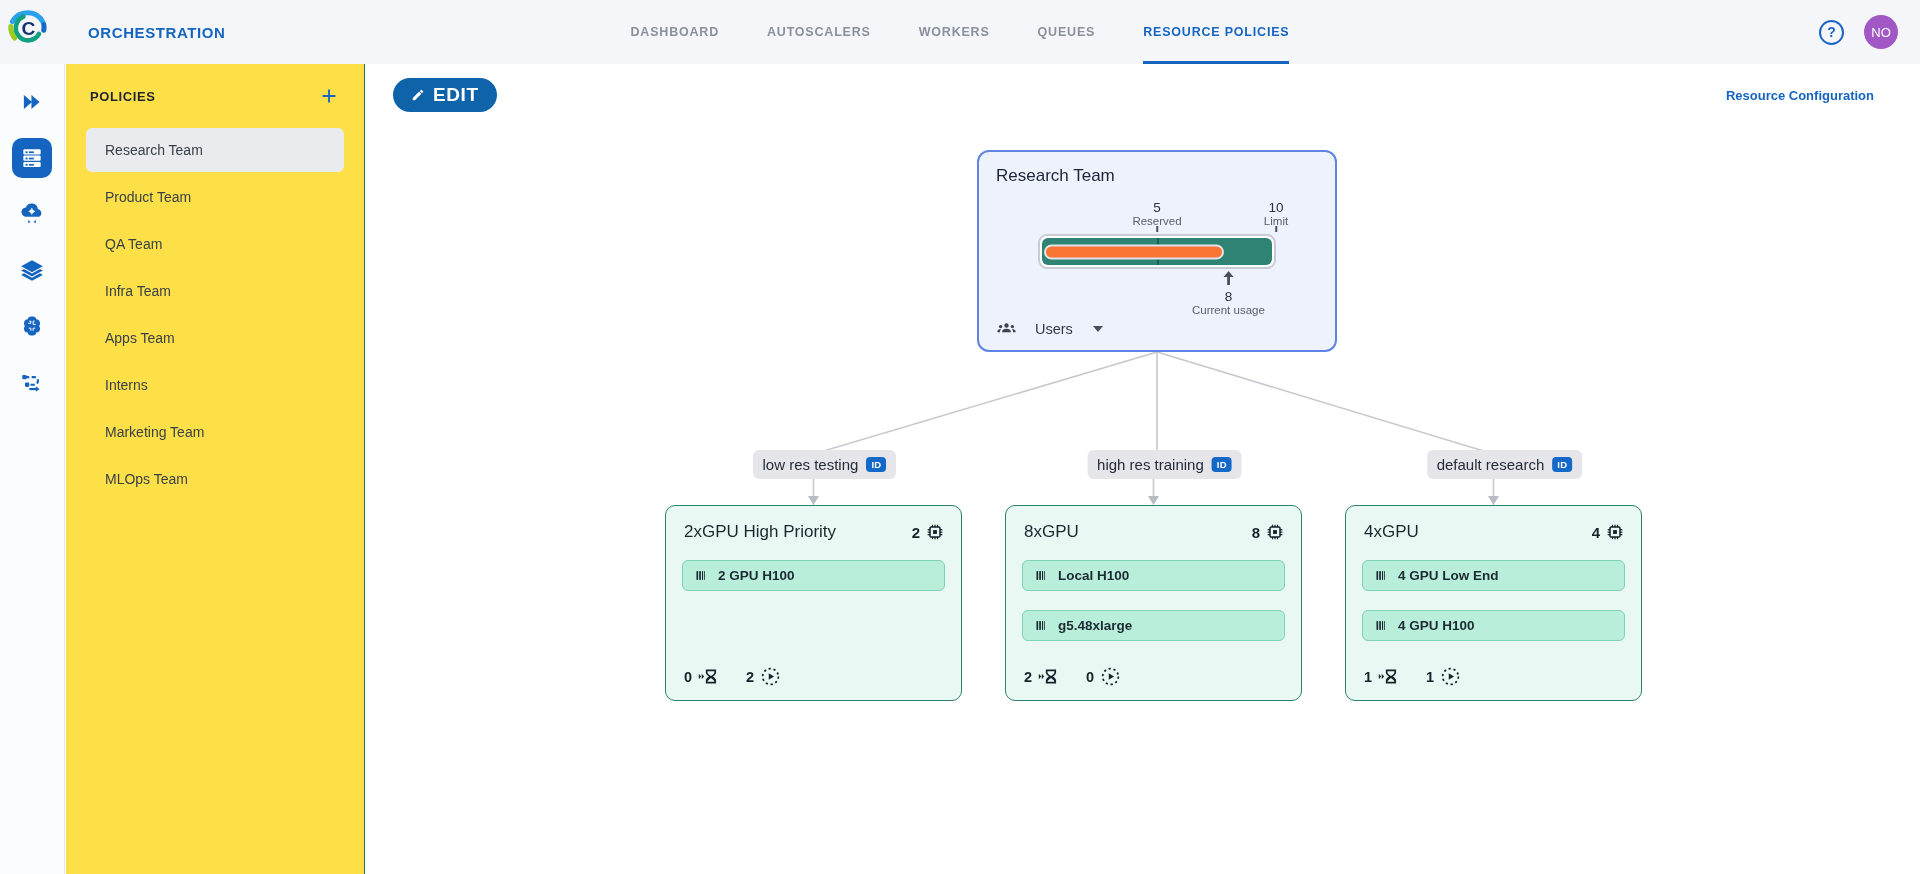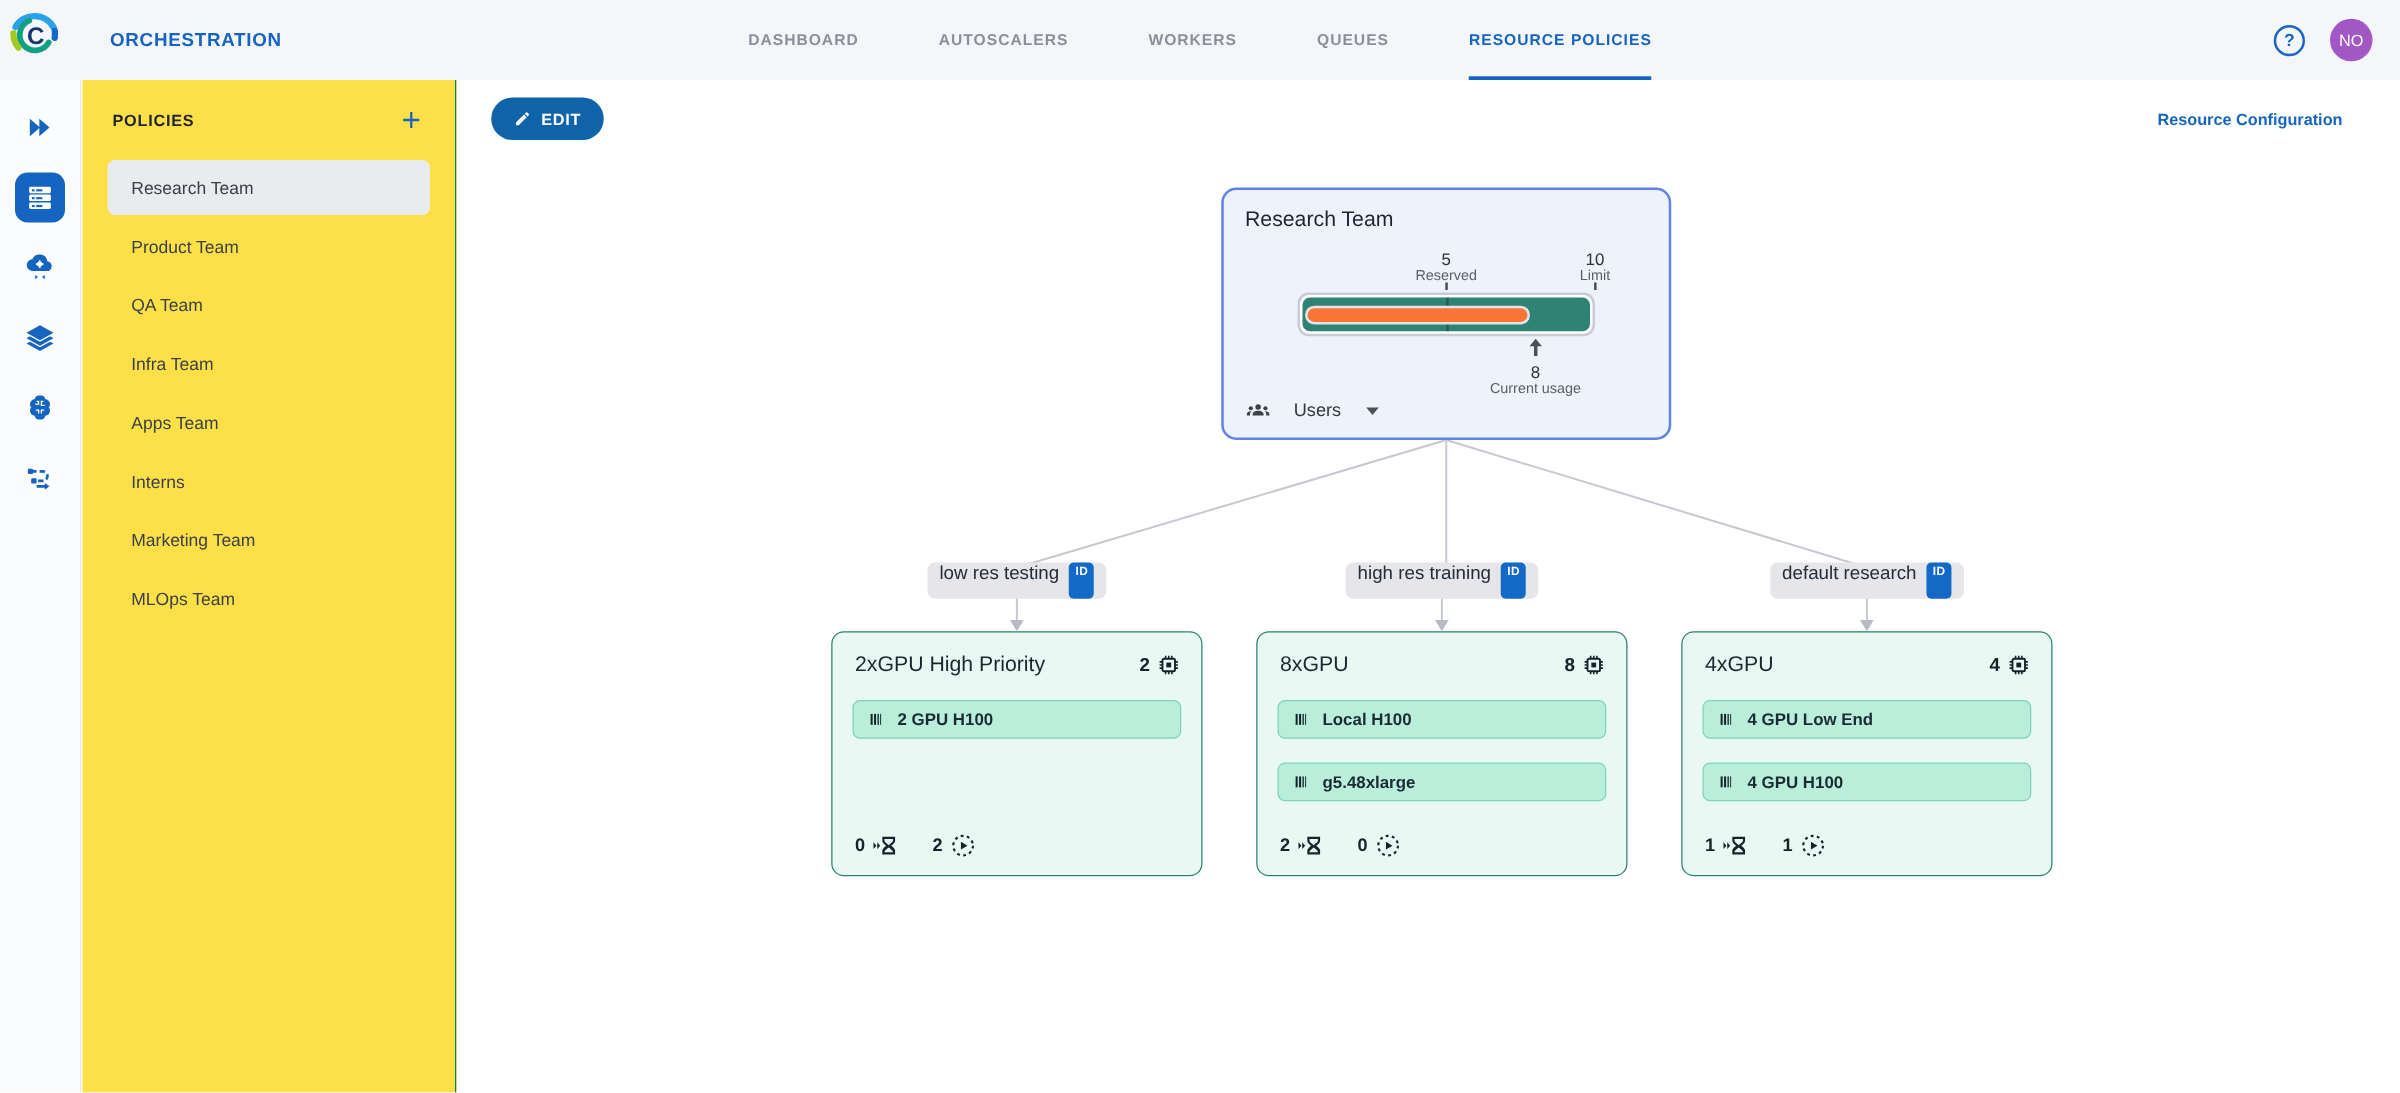--- a/index.html
+++ b/index.html
@@ -11,21 +11,21 @@
   }
   *{box-sizing:border-box;margin:0;padding:0;}
   html,body{width:1920px;height:874px;overflow:hidden;}
   body{font-family:"Liberation Sans",sans-serif;background:#fff;position:relative;}
 
   
   .topbar{position:absolute;left:0;top:0;width:1920px;height:64px;background:#f5f6fa;z-index:30;}
   .logo{position:absolute;left:6px;top:6px;width:44px;height:44px;}
   .app-title{position:absolute;left:88px;top:0;height:64px;display:flex;align-items:center;
     color:var(--accent);font-weight:bold;font-size:15px;letter-spacing:.6px;}
-  .tabs{position:absolute;left:0;right:0;top:0;height:64px;display:flex;justify-content:center;gap:64px;}
+  .tabs{position:absolute;left:0;right:0;top:0;height:64px;display:flex;justify-content:center;gap:48px;}
   .tab{display:flex;align-items:center;height:100%;font-size:12.5px;font-weight:bold;letter-spacing:.8px;
     color:#8a909b;cursor:pointer;border-bottom:3px solid transparent;padding-top:3px;}
   .tab.active{color:var(--accent);border-bottom-color:var(--accent);}
   .topbar-right{position:absolute;right:22px;top:0;height:64px;display:flex;align-items:center;gap:20px;}
   .help-btn{width:25px;height:25px;border-radius:50%;border:2px solid #1a66c4;color:#1a66c4;
     display:flex;align-items:center;justify-content:center;font-size:14px;font-weight:bold;cursor:pointer;background:transparent;}
   .avatar{width:34px;height:34px;border-radius:50%;background:var(--avatar-bg);color:#fff;
     display:flex;align-items:center;justify-content:center;font-size:13px;cursor:pointer;}
 
   
@@ -41,21 +41,21 @@
   .sidebar-title{font-size:13px;font-weight:bold;color:#1f2430;letter-spacing:.6px;}
   .add-btn{background:none;border:none;cursor:pointer;display:flex;}
   .policy-list{padding:0 20px;}
   .policy-item{height:44px;margin-bottom:3px;border-radius:6px;display:flex;align-items:center;
     padding-left:19px;font-size:14px;color:#3a4048;cursor:pointer;}
   .policy-item.selected{background:#e9ebef;}
 
   
   .main{position:absolute;left:366px;top:64px;right:0;bottom:0;background:#fff;}
   .edit-btn{position:absolute;left:27px;top:14px;height:34px;padding:0 18px;border:none;border-radius:17px;
-    background:var(--edit-bg);color:#fff;font-weight:bold;font-size:13px;letter-spacing:.6px;
+    background:var(--edit-bg);color:#fff;font-weight:bold;font-size:19px;letter-spacing:.6px;
     display:flex;align-items:center;gap:8px;cursor:pointer;font-family:inherit;justify-content:flex-end;}
   .config-link{position:absolute;right:46px;top:24px;color:var(--accent);font-size:13px;font-weight:bold;
     text-decoration:none;cursor:pointer;}
 
   .tree-svg{position:absolute;left:0;top:0;pointer-events:none;}
 
   
   .root-card{position:absolute;left:611px;top:86px;width:360px;height:202px;background:var(--blue-card-bg);
     border:2px solid var(--blue-card-border);border-radius:12px;z-index:5;}
   .root-title{position:absolute;left:17px;top:14px;font-size:17px;font-weight:500;color:#1d2433;}
@@ -73,21 +73,21 @@
   .usage-ind{position:absolute;top:71px;transform:translateX(-50%);text-align:center;white-space:nowrap;}
   .usage-num{font-size:13.5px;color:#2c3238;}
   .usage-cap{font-size:11.5px;color:#5a6069;}
   .users-row{position:absolute;left:17px;bottom:11px;display:flex;align-items:center;gap:18px;cursor:pointer;}
   .users-label{font-size:14.5px;color:#33383f;}
   .caret{width:0;height:0;border-left:5px solid transparent;border-right:5px solid transparent;
     border-top:6px solid #4a5056;margin-left:2px;}
 
   
   .edge-label{position:absolute;top:386px;transform:translateX(-50%);height:29px;background:var(--label-bg);
-    border-radius:6px;display:inline-flex;gap:8px;padding:0 10px;z-index:5;white-space:nowrap;}
+    border-radius:6px;display:inline-flex;align-items:center;gap:8px;padding:0 10px;z-index:5;white-space:nowrap;margin-left:11px;}
   .edge-text{font-size:15px;color:#232c39;}
   .id-badge{background:var(--badge-bg);color:#fff;font-size:9.5px;font-weight:bold;border-radius:4px;
     padding:3px 5px;line-height:1;letter-spacing:.3px;}
 
   
   .node-card{position:absolute;top:441px;width:297px;height:196px;background:var(--mint-bg);
     border:1.5px solid var(--mint-border);border-radius:10px;z-index:5;}
   .node-head{position:absolute;left:18px;right:16px;top:16px;display:flex;align-items:center;justify-content:space-between;}
   .node-title{font-size:17px;font-weight:500;color:#1d2630;}
   .gpu-count{display:flex;align-items:center;gap:5px;font-size:15px;font-weight:bold;color:var(--ink);}

